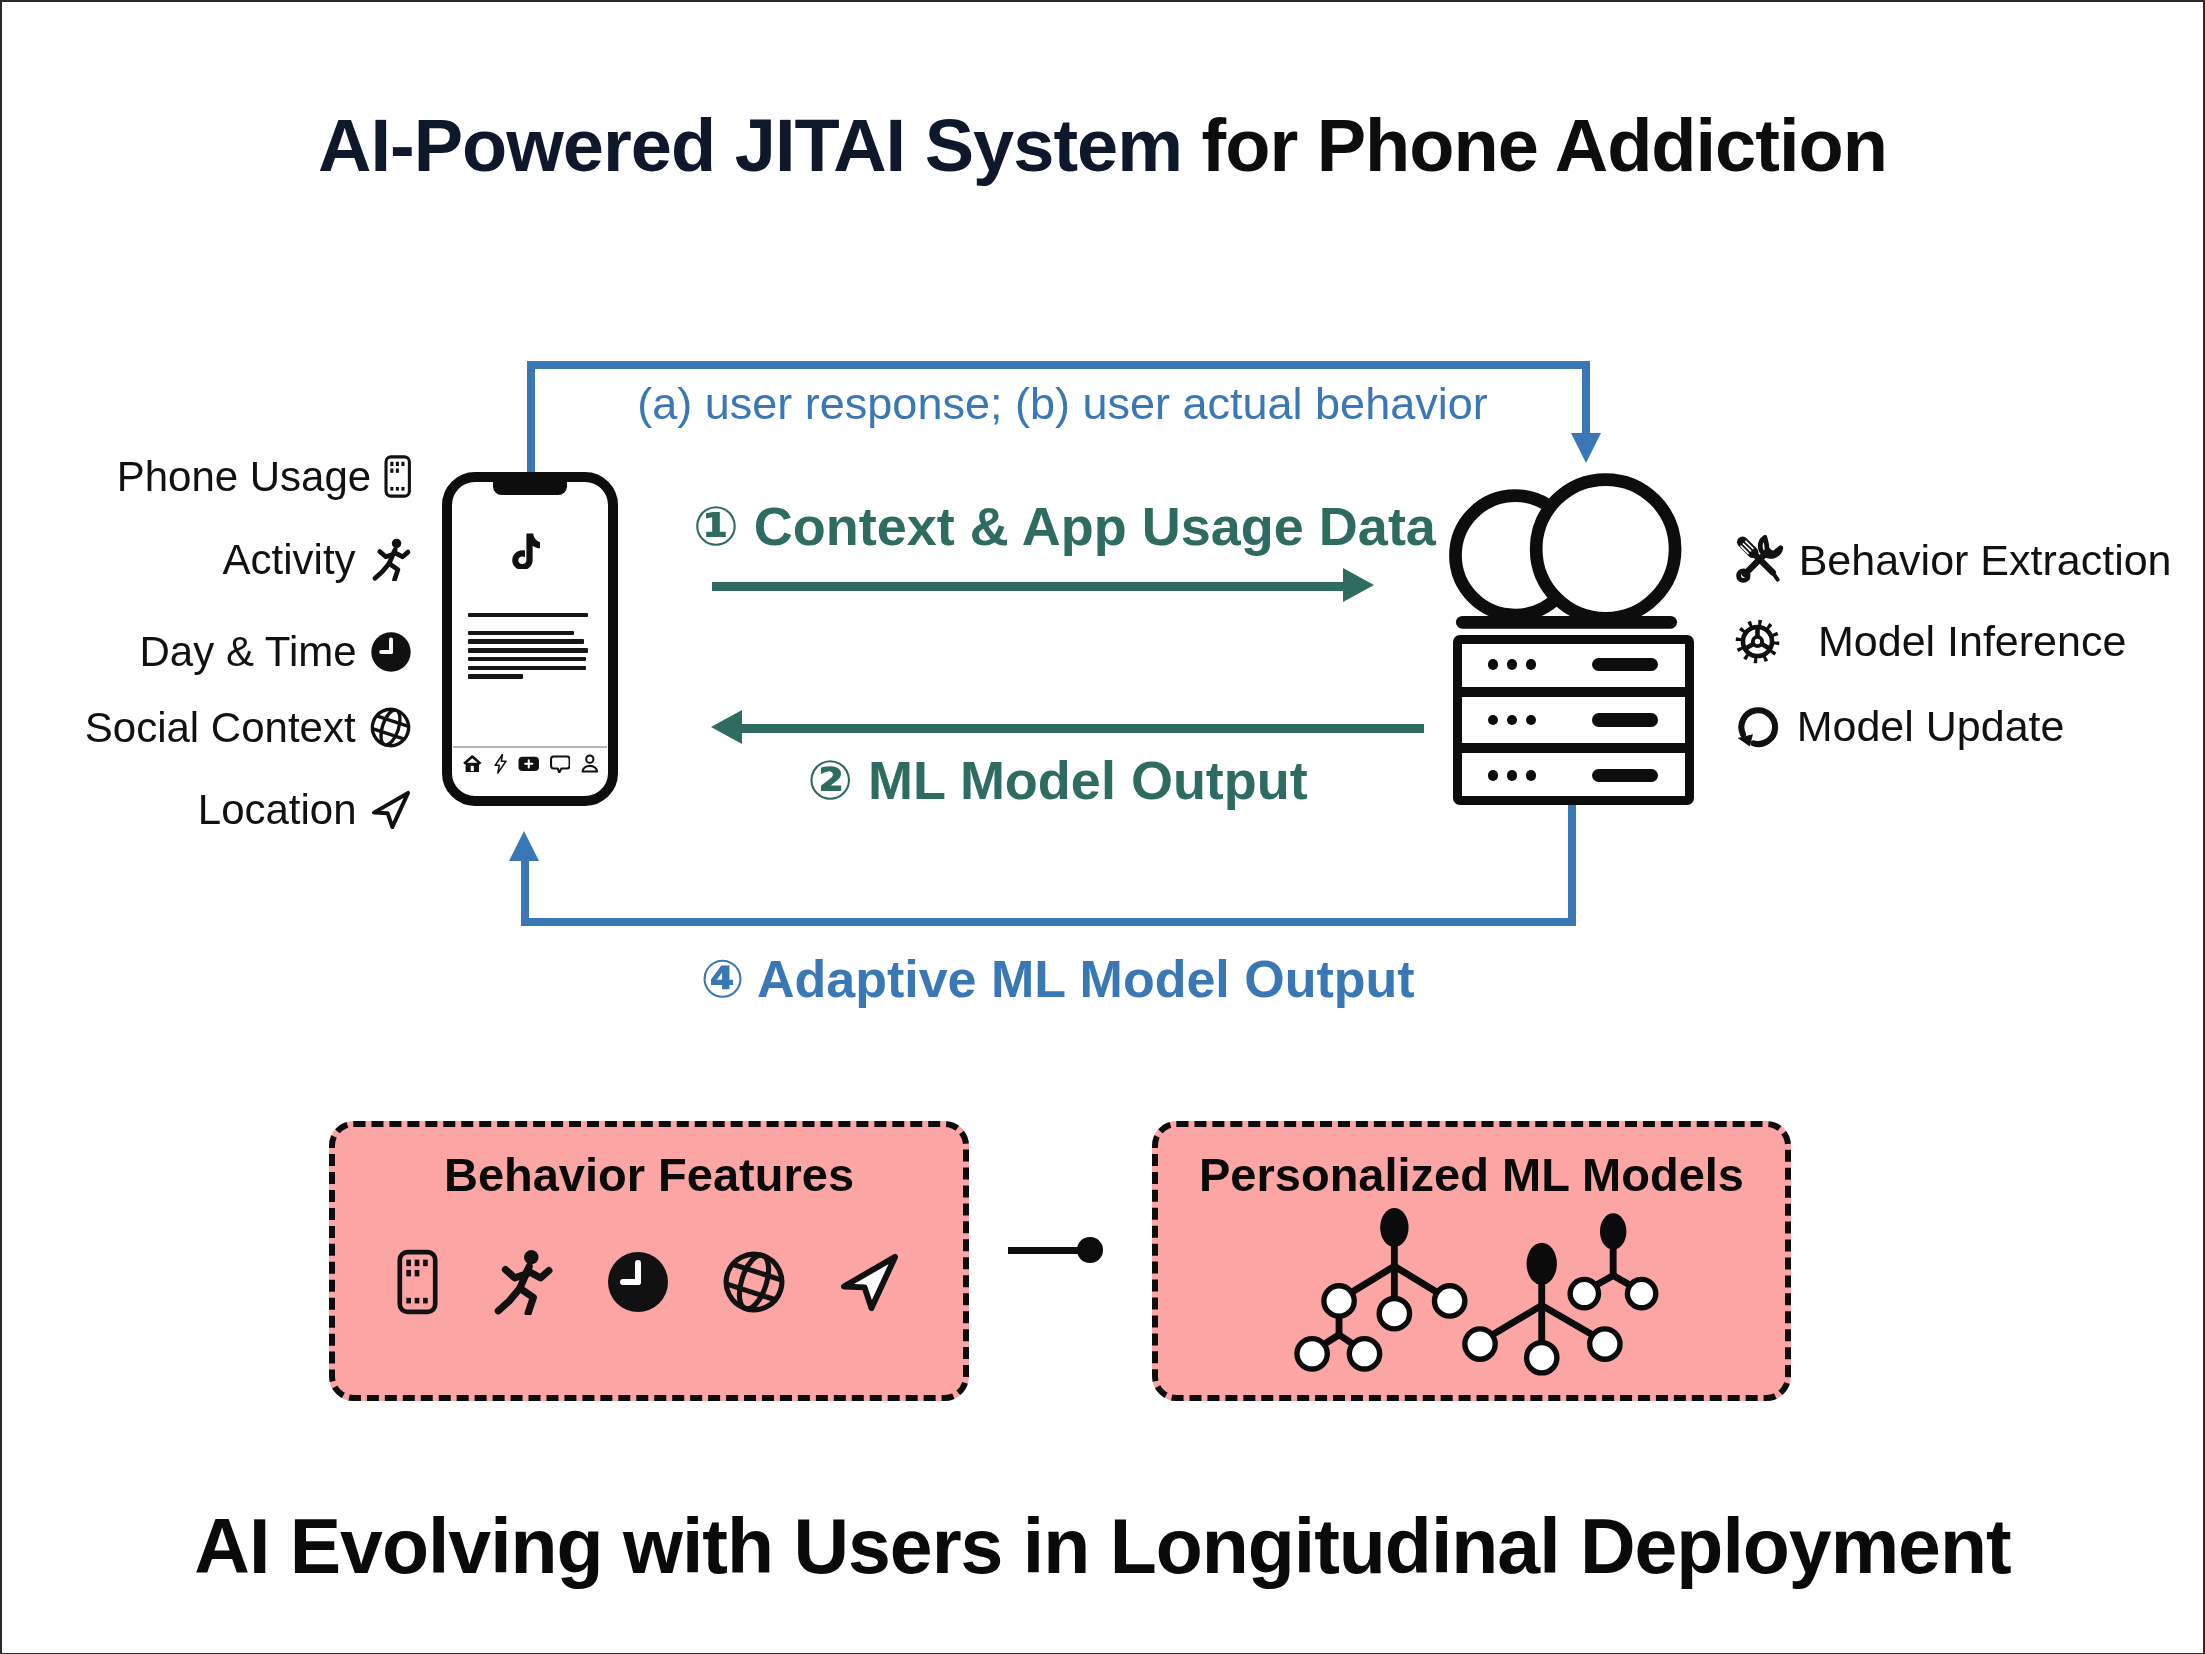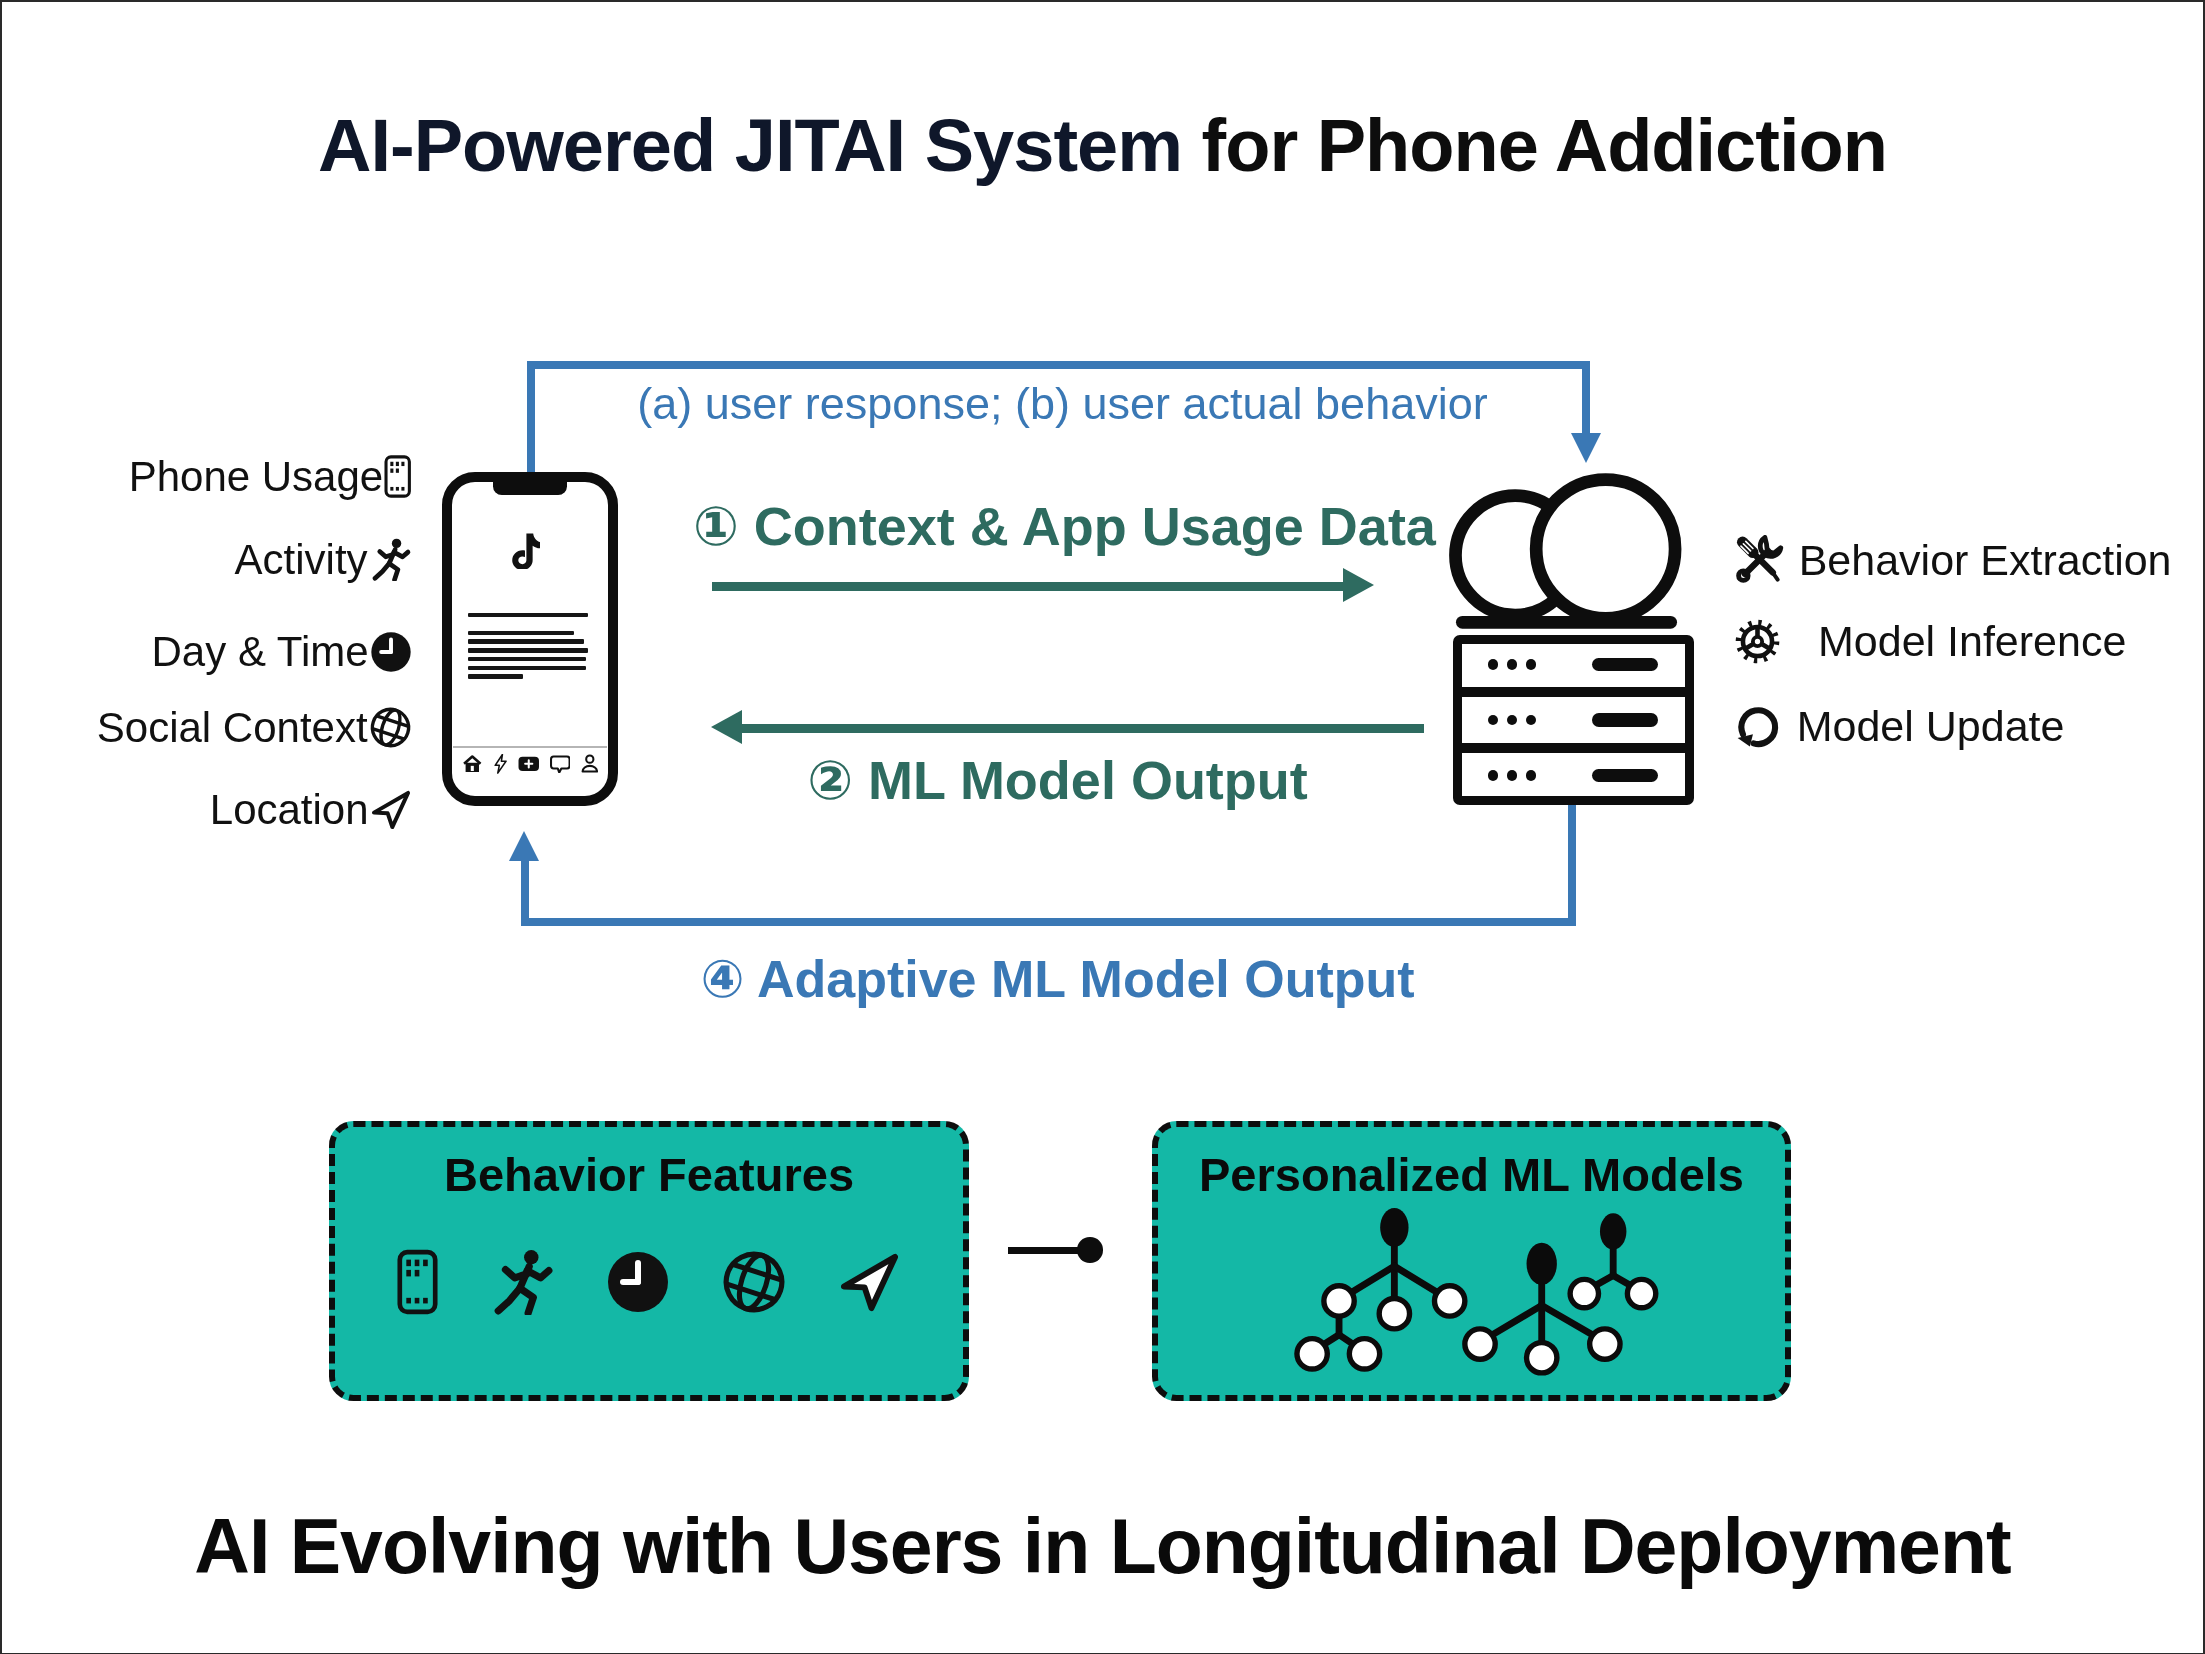--- a/index.html
+++ b/index.html
@@ -20,40 +20,40 @@
   .centered{text-align:center;}
   
   .blue-line{background:#3A78B5;}
   .teal-line{background:#2E6B60;}
   .ah{width:0;height:0;}
   .ah-down-blue{border-left:15.7px solid transparent;border-right:15.7px solid transparent;border-top:30px solid #3A78B5;}
   .ah-up-blue{border-left:15.7px solid transparent;border-right:15.7px solid transparent;border-bottom:30px solid #3A78B5;}
   .ah-right-teal{border-top:17.6px solid transparent;border-bottom:17.6px solid transparent;border-left:31px solid #2E6B60;}
   .ah-left-teal{border-top:17.6px solid transparent;border-bottom:17.6px solid transparent;border-right:31px solid #2E6B60;}
   
-  .ctx-row{display:flex;align-items:center;justify-content:flex-end;gap:1px;width:392px;height:55px;}
+  .ctx-row{display:flex;align-items:center;justify-content:flex-end;gap:13px;width:392px;height:55px;}
   .ctx-row .txt{font-size:42px;color:#111;white-space:nowrap;}
   
   .fn-row{display:flex;align-items:center;gap:14.7px;height:57px;}
   .fn-row .txt{font-size:43px;color:#111;white-space:nowrap;}
   
   .phone{left:442px;top:472px;width:176px;height:334px;background:#fff;border:10.8px solid #0d0d0d;border-radius:33px;box-sizing:border-box;z-index:4;}
   .notch{position:absolute;left:50%;top:-2px;transform:translateX(-50%);width:74px;height:14.7px;background:#0d0d0d;border-radius:0 0 8.8px 8.8px;}
   .screen-lines{position:absolute;left:15.7px;top:131px;width:120px;}
   .sline{background:#161616;height:4.4px;border-radius:1px;margin-bottom:4.4px;}
   .nav-sep{position:absolute;left:1px;right:1px;top:264px;height:1.5px;background:#b5b5b5;}
   .nav-row{position:absolute;left:9.8px;right:9.8px;top:272px;display:flex;justify-content:space-between;align-items:center;}
   
   .server{left:1453px;top:635px;width:241px;height:170px;background:#fff;border:9.8px solid #0d0d0d;border-radius:6.9px;box-sizing:border-box;z-index:3;display:flex;flex-direction:column;justify-content:space-between;}
   .srv-row{display:flex;align-items:center;height:41px;padding:0 27.4px 0 25.5px;}
   .srv-sep{height:9.8px;background:#0d0d0d;}
   .dot{width:10.8px;height:10.8px;border-radius:50%;background:#0d0d0d;margin-right:8.3px;}
   .srv-bar{margin-left:auto;width:66px;height:13.7px;border-radius:6.9px;background:#0d0d0d;}
   
-  .dash-box{border:6.4px dashed #0d0d0d;border-radius:24.5px;box-sizing:border-box;background:#14b8a6;}
+  .dash-box{border:6.4px dashed #0d0d0d;border-radius:24.5px;box-sizing:border-box;background:#fca5a5;}
   .box-title{margin-top:19.6px;text-align:center;font-size:47px;font-weight:bold;color:#0a0a0a;white-space:nowrap;}
   .feat-row{position:absolute;left:0;right:0;top:122px;display:flex;justify-content:center;align-items:center;gap:51px;}
   svg{display:block;}
 </style>
 </head>
 <body>
 
 <div id="canvas">
   <div class="abs frame"></div>
 

